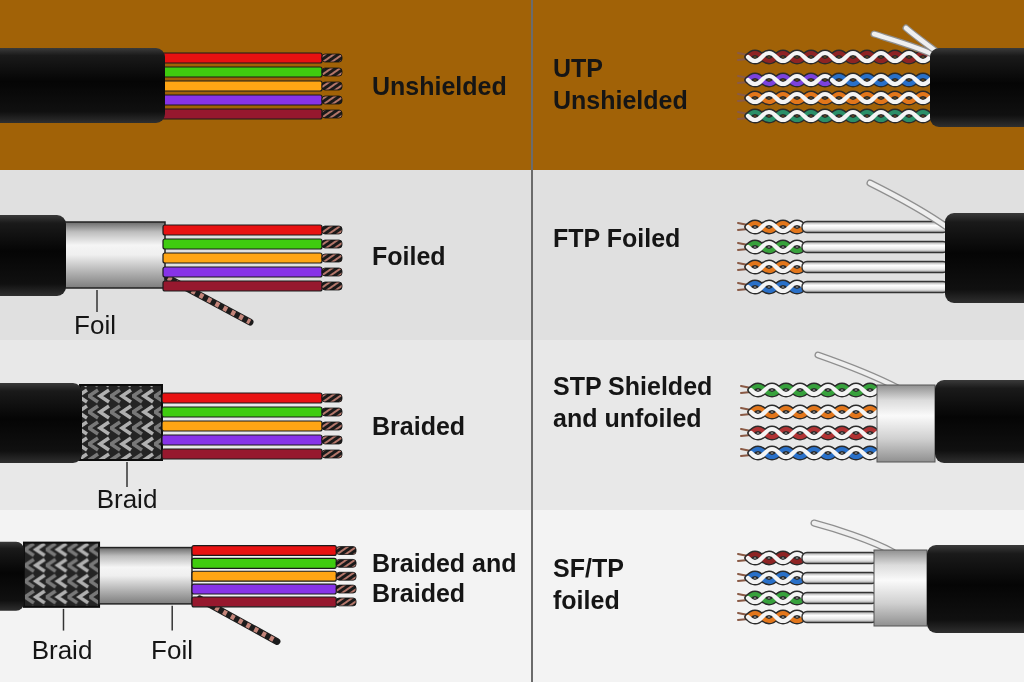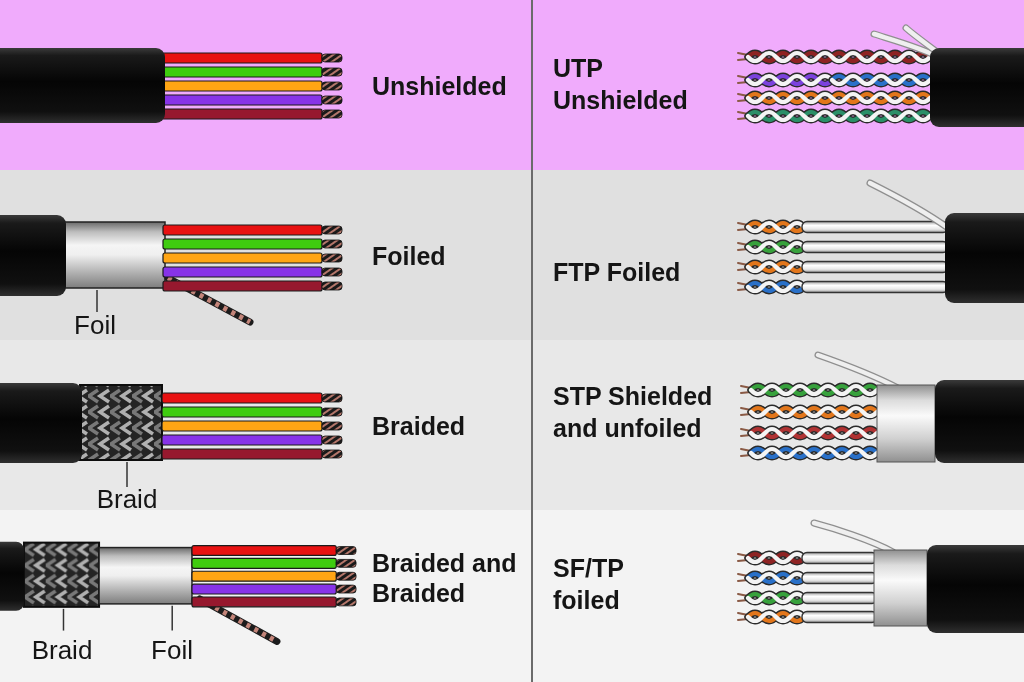--- a/index.html
+++ b/index.html
@@ -105,21 +105,21 @@
     </g>
     <g id="tips">
       <path class="tip" d="M-10,-4 L0,-2"></path>
         <path class="tip" d="M-10,3 L0,2"></path>
     </g>
   </defs>
 </svg>
 
 <div class="canvas">
 
-  <div class="row" style="background-color: #f0abfc;">
+  <div class="row" style="background-color: #a16207;">
     <svg class="diagram d-left" viewBox="0 0 380 170">
       <g>
         <rect class="wire w0" x="162" y="53" width="160" height="10" rx="2"></rect>
           <rect class="tipr" x="322" y="54" width="20" height="8" rx="3"></rect>
         <rect class="wire w1" x="162" y="67" width="160" height="10" rx="2"></rect>
           <rect class="tipr" x="322" y="68" width="20" height="8" rx="3"></rect>
         <rect class="wire w2" x="162" y="81" width="160" height="10" rx="2"></rect>
           <rect class="tipr" x="322" y="82" width="20" height="8" rx="3"></rect>
         <rect class="wire w3" x="162" y="95" width="160" height="10" rx="2"></rect>
           <rect class="tipr" x="322" y="96" width="20" height="8" rx="3"></rect>
@@ -199,21 +199,21 @@
         <rect class="tube" x="269" y="71.5" width="146" height="11" rx="5"></rect>
         <rect class="tube" x="269" y="91.5" width="146" height="11" rx="5"></rect>
         <rect class="tube" x="269" y="111.5" width="146" height="11" rx="5"></rect>
       </g>
       <g>
         <path class="rip-out" d="M415,58 C390,40 355,22 337,13"></path>
           <path class="rip" d="M415,58 C390,40 355,22 337,13"></path>
       </g>
       <rect class="jacket" x="412" y="43" width="105" height="90" rx="9"></rect>
     </svg>
-    <div class="lbl lbl-right" style="top:86px">
+    <div class="lbl lbl-right" style="top:52px">
       <div>FTP Foiled</div>
     </div>
   </div>
 
   <div class="row" style="background-color: rgb(232, 232, 232);">
     <svg class="diagram d-left" viewBox="0 0 380 170">
       <rect class="braid" x="80" y="45" width="82" height="75"></rect>
       <g>
         <rect class="wire w0" x="162" y="53" width="160" height="10" rx="2"></rect>
           <rect class="tipr" x="322" y="54" width="20" height="8" rx="3"></rect>
@@ -244,21 +244,21 @@
         <use href="#tips" transform="translate(218,113)"></use>
           <use href="#tp-med" transform="translate(218,113)" style="--pair-color:var(--pair-blue)"></use>
       </g>
       <g>
         <path class="rip-out" d="M365,48 C340,35 305,22 285,15"></path>
           <path class="rip" d="M365,48 C340,35 305,22 285,15"></path>
       </g>
       <rect class="shield" x="344" y="45" width="58" height="77"></rect>
       <rect class="jacket" x="402" y="40" width="105" height="83" rx="9"></rect>
     </svg>
-    <div class="lbl lbl-right" style="top:40px">
+    <div class="lbl lbl-right" style="top:30px">
       <div>STP Shielded</div>
       <div>and unfoiled</div>
     </div>
   </div>
 
   <div class="row last" style="background-color: rgb(243, 243, 243);">
     <svg class="diagram d-left" viewBox="0 0 380 172">
       <rect class="braid" x="22" y="33" width="76" height="65"></rect>
       <rect class="foil" x="98" y="38" width="94" height="57"></rect>
       <g>

